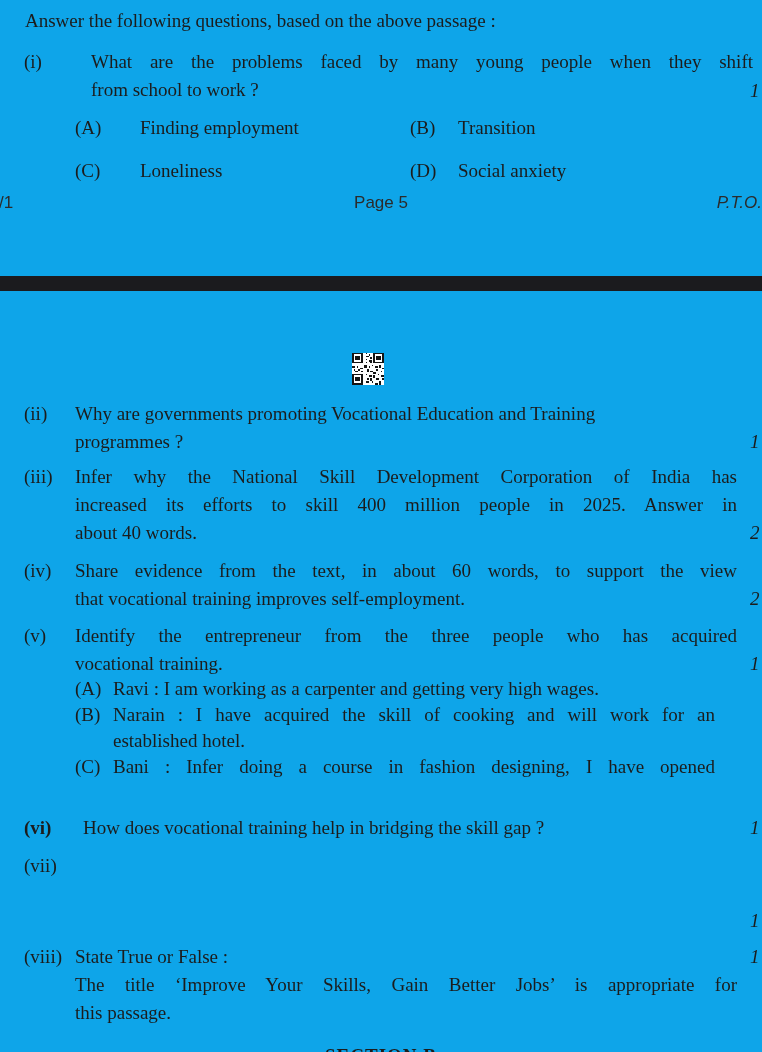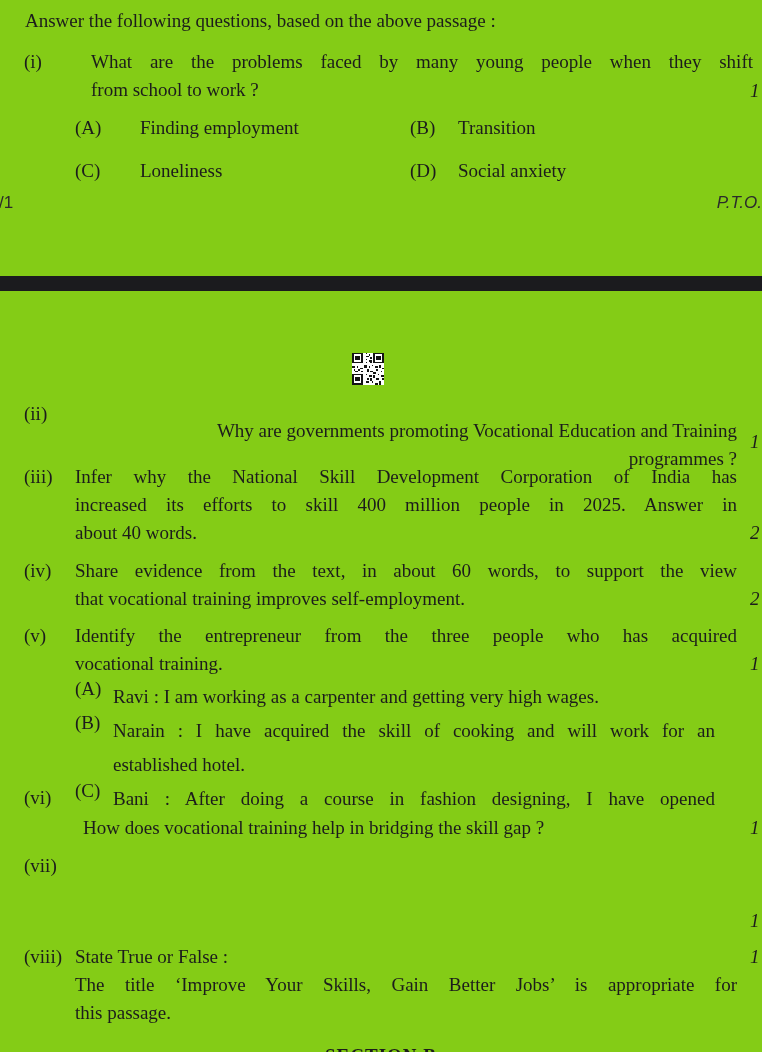--- a/index.html
+++ b/index.html
@@ -1,19 +1,19 @@
 <!DOCTYPE html>
 <html><head>
 <meta charset="utf-8">
 <style>
   html,body{margin:0;padding:0;background:#ffffff;}
   .page{
     position:relative;
     width:762px;height:1052px;
-    background:#84cc16;
+    background:#0ea5e9;
     overflow:hidden;
     font-family:"Liberation Serif","DejaVu Serif",serif;
     color:#1c1c1c;
     font-size:19px;
   }
   .abs{position:absolute;}
   .line{line-height:28px;white-space:nowrap;}
   .tblock{width:662px;left:75px;}
   .jl{text-align:justify;text-align-last:justify;white-space:normal;}
   .qlabel{left:24px;width:50px;line-height:28px;}
@@ -21,21 +21,21 @@
   .optA-label{left:75px;line-height:28px;}
   .optA-text{left:140px;line-height:28px;}
   .optB-label{left:410px;line-height:28px;}
   .optB-text{left:458px;line-height:28px;}
   .footer{top:193px;font-family:"Liberation Sans","DejaVu Sans",sans-serif;font-size:17px;color:#2b2b2b;}
   .sep-bar{left:0;top:276px;width:762px;height:15px;}
   .sub-options{left:75px;top:676px;width:640px;}
   .sub-opt-row{display:flex;}
   .sub-opt-row .olabel{width:38px;flex:0 0 38px;line-height:26px;}
   .sub-opt-row .otext{width:626px;}
-  .sub-opt-row .oline{line-height:26px;white-space:nowrap;margin-top:8px;}
+  .sub-opt-row .oline{line-height:26px;white-space:nowrap;}
   .blank{display:inline-block;width:140px;border-bottom:2px solid #1c1c1c;height:14px;vertical-align:baseline;}
   .section-heading{left:0;right:0;top:1045px;text-align:center;font-weight:bold;letter-spacing:1px;}
 </style>
 </head>
 <body>
 
 <div class="page">
 
   <div class="abs line" style="top:7px;left:25px;">Answer the following questions, based on the above passage :</div>
 
@@ -50,20 +50,21 @@
   <div class="abs optA-text" style="top:114px;">Finding employment</div>
   <div class="abs optB-label" style="top:114px;">(B)</div>
   <div class="abs optB-text" style="top:114px;">Transition</div>
 
   <div class="abs optA-label" style="top:157px;">(C)</div>
   <div class="abs optA-text" style="top:157px;">Loneliness</div>
   <div class="abs optB-label" style="top:157px;">(D)</div>
   <div class="abs optB-text" style="top:157px;">Social anxiety</div>
 
   <div class="abs footer" style="left:-1px;">/1</div>
+  <div class="abs footer" style="left:0;right:0;text-align:center;">Page 5</div>
   <div class="abs footer" style="right:0;font-style:italic;">P.T.O.</div>
 
   <div class="abs sep-bar" style="background:#1b1b1e;"></div>
 
   <div class="abs" style="left:352px;top:351px;">
     <svg width="32" height="35" viewBox="0 0 21 21" shape-rendering="crispEdges">
       <rect x="0" y="0" width="21" height="21" fill="#ffffff"></rect>
       <g fill="#141414">
         <rect x="0" y="0" width="7" height="7"></rect>
           <rect x="14" y="0" width="7" height="7"></rect>
@@ -115,21 +116,21 @@
         <rect x="20" y="17" width="1" height="1"></rect>
           <rect x="9" y="19" width="2" height="1"></rect>
           <rect x="13" y="19" width="1" height="1"></rect>
         <rect x="15" y="20" width="2" height="1"></rect>
           <rect x="18" y="19" width="1" height="2"></rect>
       </g>
     </svg>
   </div>
 
   <div class="abs qlabel" style="top:400px;">(ii)</div>
-  <div class="abs tblock" style="top:417px;text-align:right;">
+  <div class="abs tblock" style="top:400px;">
     <div class="line">Why are governments promoting Vocational Education and Training</div>
     <div class="line">programmes ?</div>
   </div>
   <div class="abs mark" style="top:428px;">1</div>
 
   <div class="abs qlabel" style="top:463px;">(iii)</div>
   <div class="abs tblock" style="top:463px;">
     <div class="line jl">Infer why the National Skill Development Corporation of India has</div>
     <div class="line jl">increased its efforts to skill 400 million people in 2025. Answer in</div>
     <div class="line">about 40 words.</div>
@@ -160,26 +161,26 @@
     <div class="sub-opt-row">
       <div class="olabel">(B)</div>
       <div class="otext">
         <div class="oline jl">Narain : I have acquired the skill of cooking and will work for an</div>
         <div class="oline">established hotel.</div>
       </div>
     </div>
     <div class="sub-opt-row">
       <div class="olabel">(C)</div>
       <div class="otext">
-        <div class="oline jl">Bani : After doing a course in fashion designing, I have opened</div>
+        <div class="oline jl">Bani : Infer doing a course in fashion designing, I have opened</div>
       </div>
     </div>
   </div>
 
-  <div class="abs qlabel" style="top:784px;">(vi)</div>
+  <div class="abs qlabel" style="top:814px;font-weight:bold;">(vi)</div>
   <div class="abs tblock" style="top:814px;margin-left:8px;">
     <div class="line">How does vocational training help in bridging the skill gap ?</div>
   </div>
   <div class="abs mark" style="top:814px;">1</div>
 
   <div class="abs qlabel" style="top:852px;">(vii)</div>
   <div class="abs mark" style="top:907px;">1</div>
 
   <div class="abs qlabel" style="top:943px;">(viii)</div>
   <div class="abs tblock" style="top:943px;">

